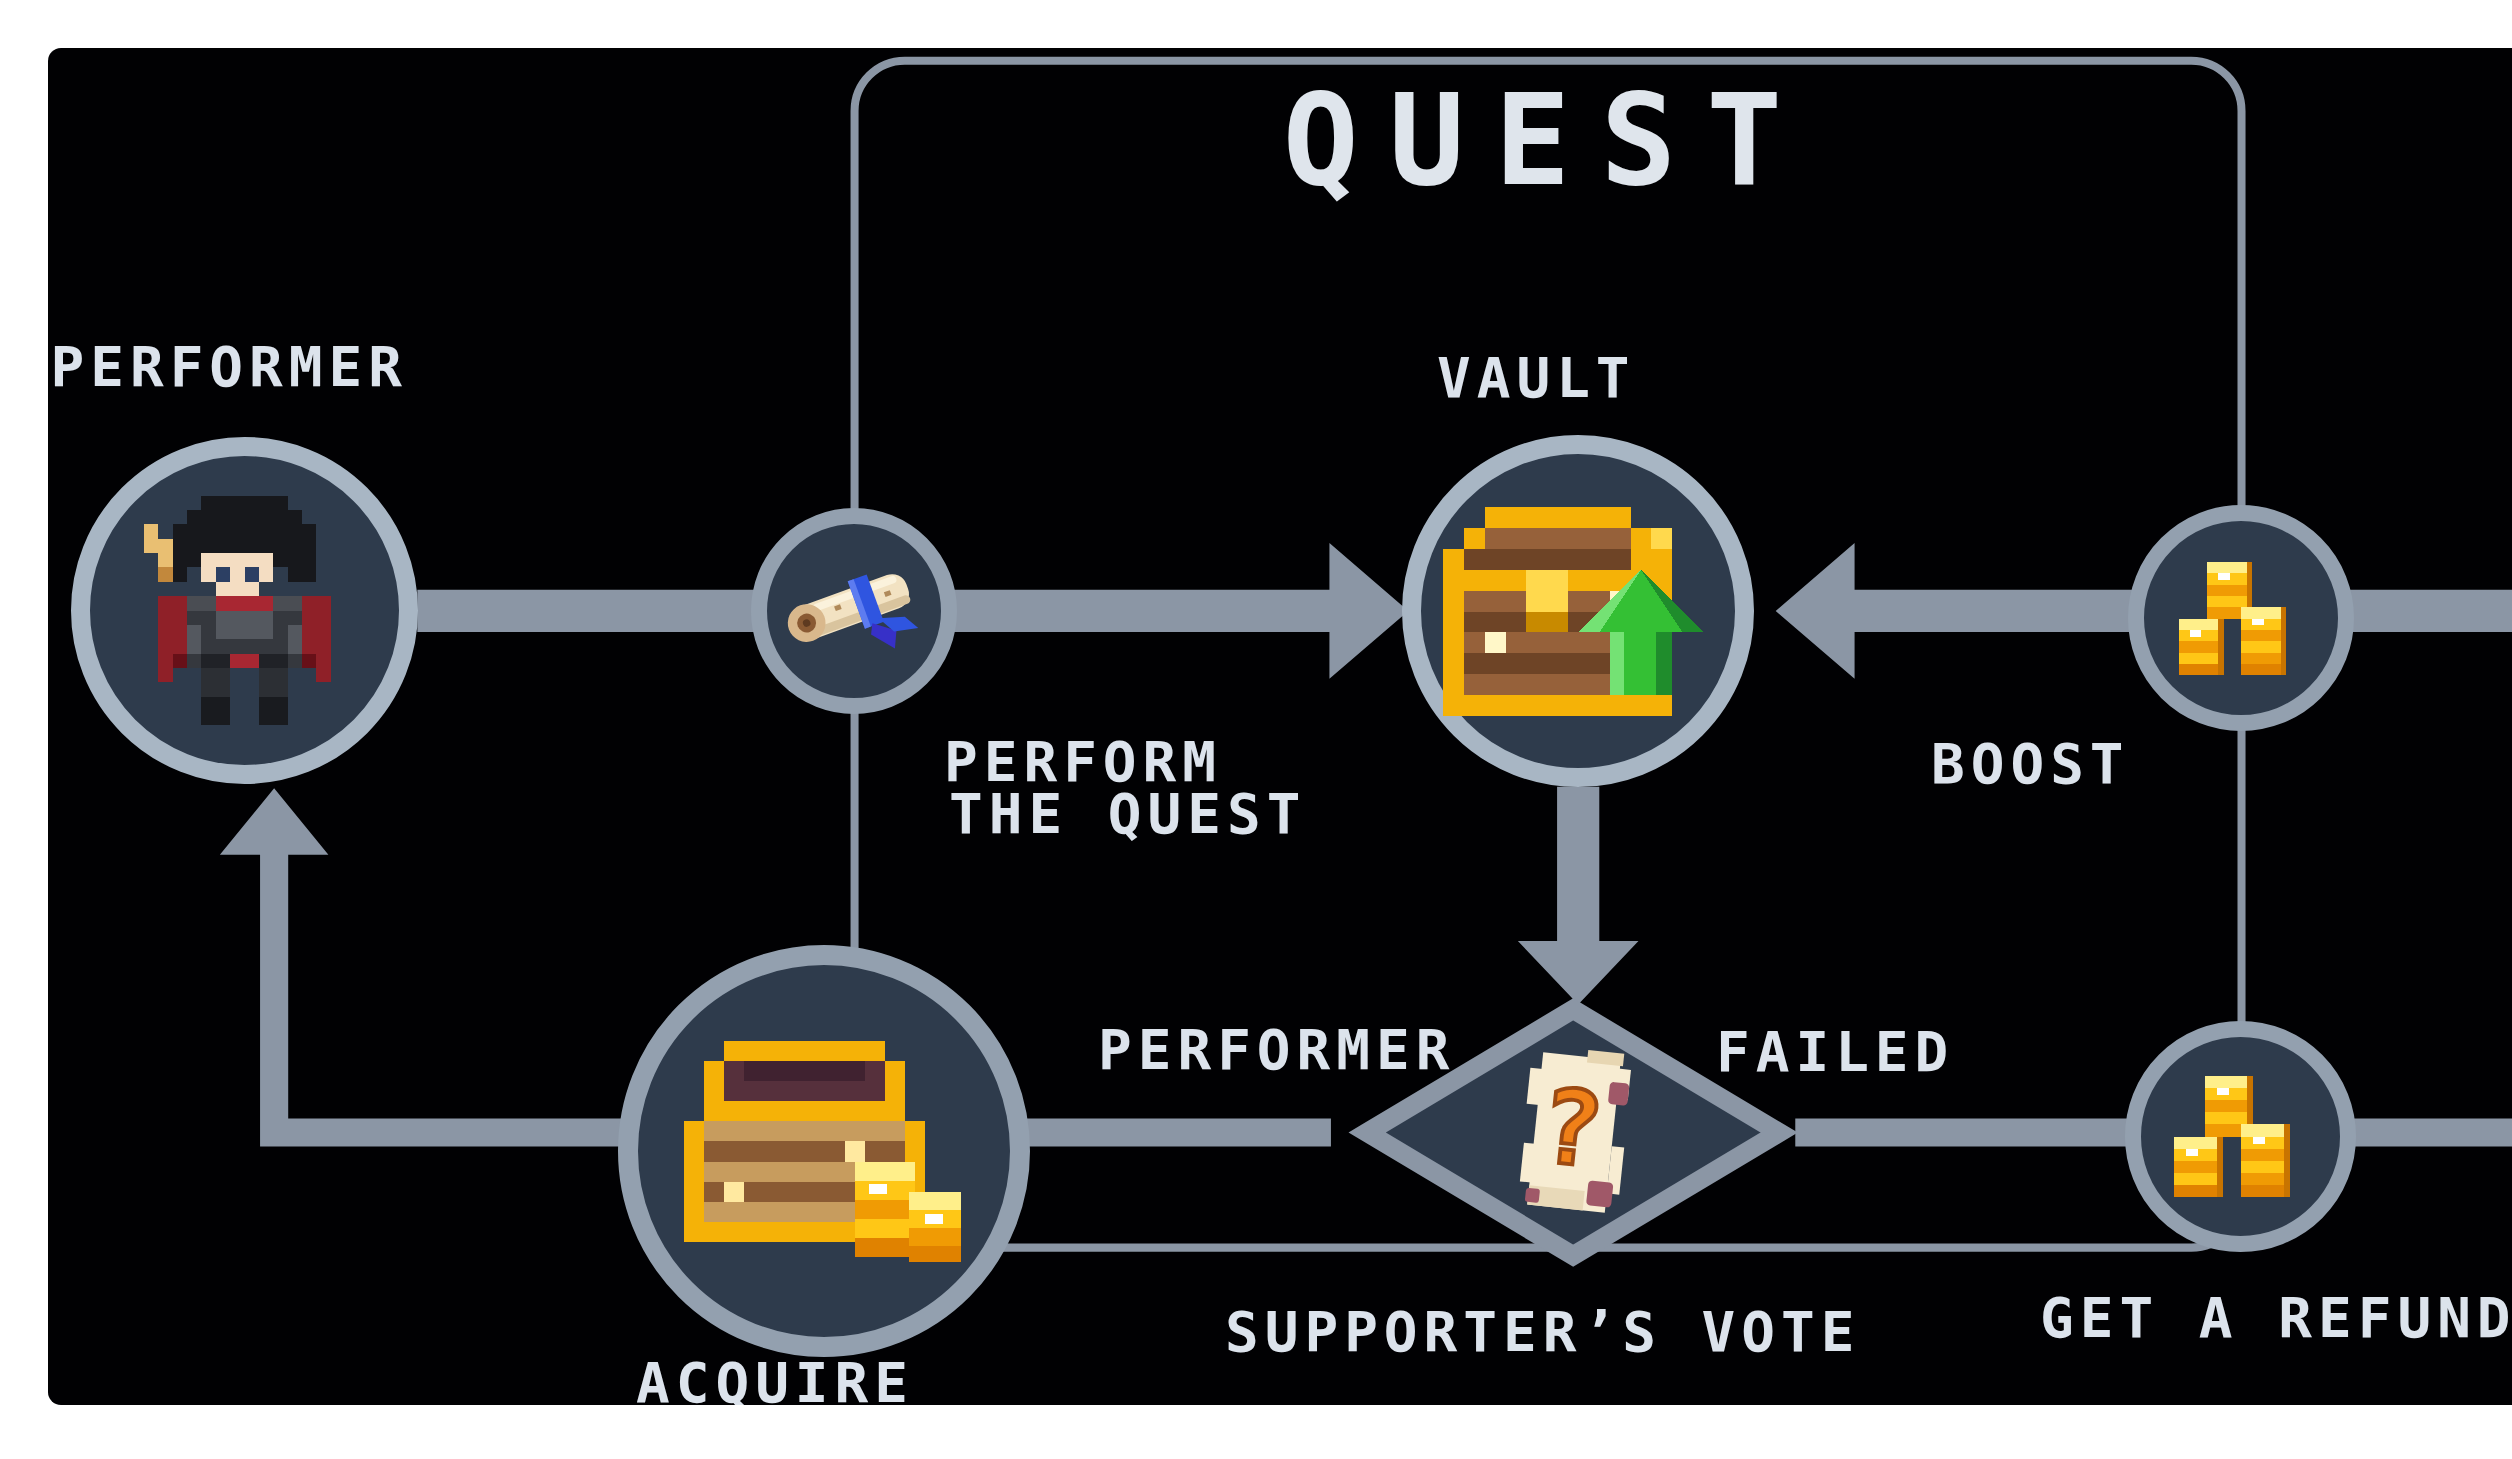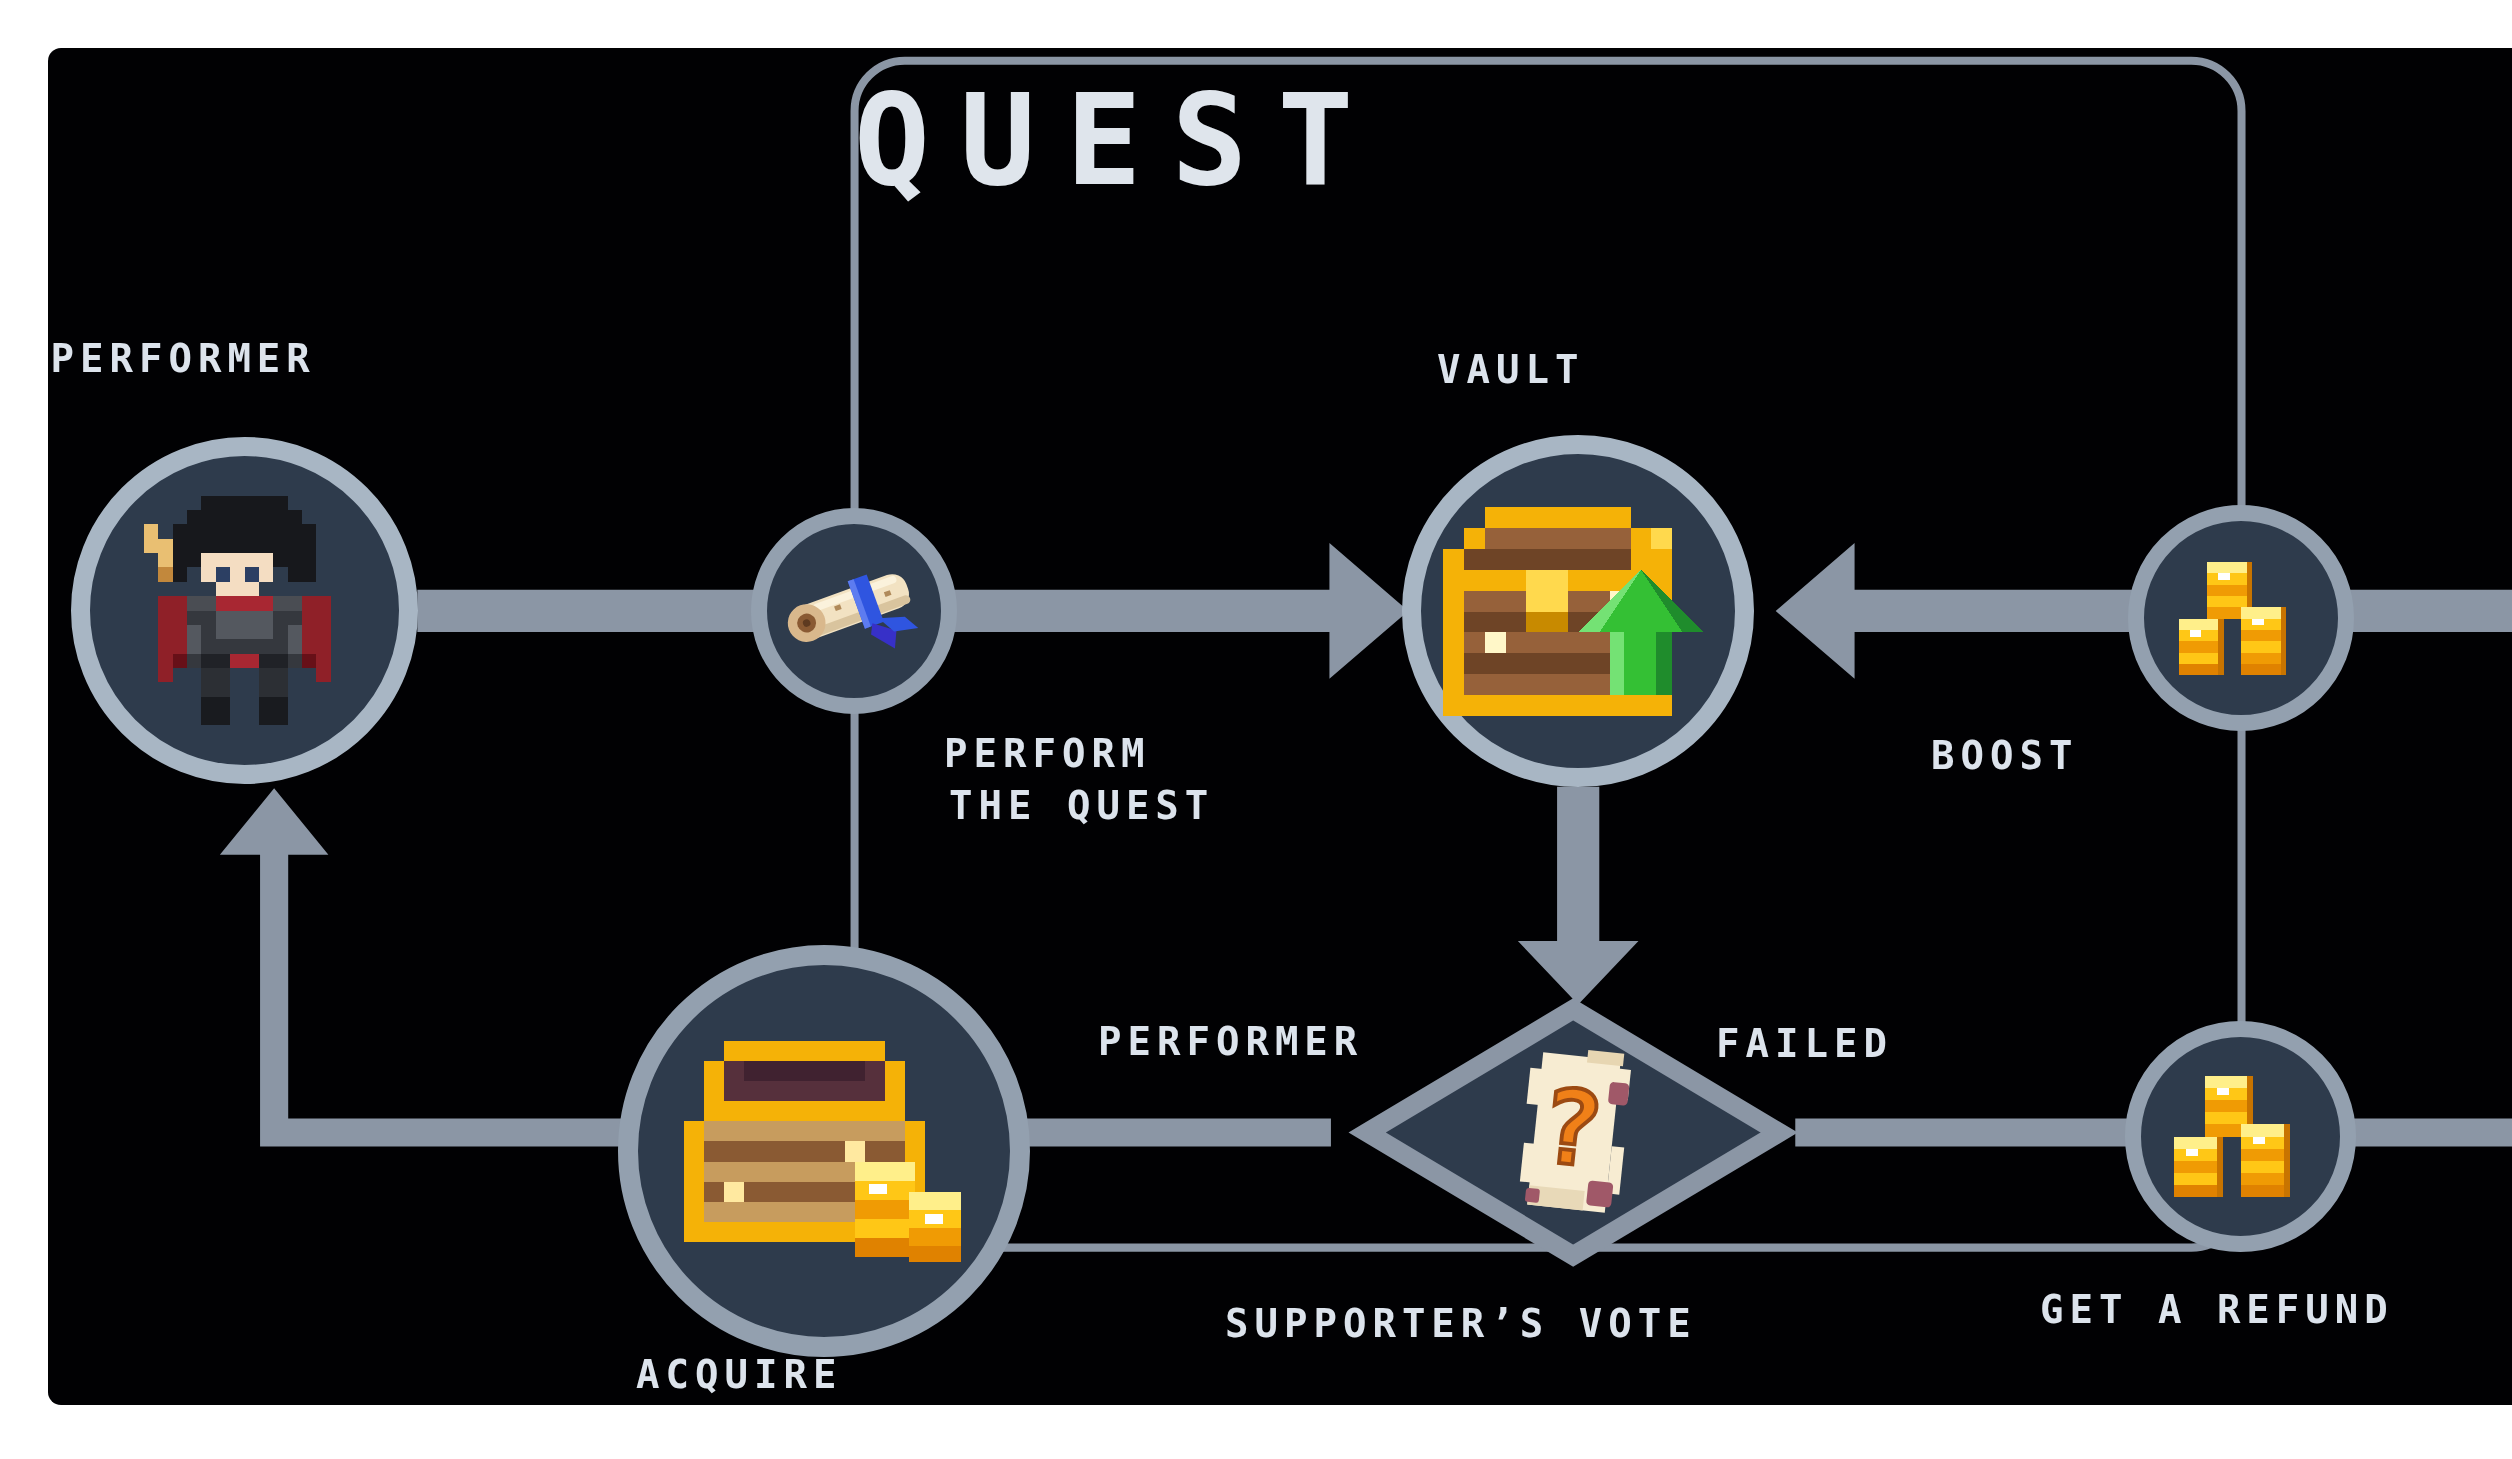--- a/index.html
+++ b/index.html
@@ -22,28 +22,28 @@
     position:absolute;box-sizing:border-box;border-radius:50%;
     background:#2e3b4c;
     display:flex;align-items:center;justify-content:center;
   }
   .node.big{border:19px solid #a8b6c4;}
   .node.small{border:16px solid #93a0af;}
   .node.huge{border:20px solid #93a0af;}
   .lbl{
     position:absolute;color:#dce3ec;
     font-family:"DejaVu Sans Mono", monospace;
-    font-weight:bold;font-size:39px;line-height:1;
+    font-weight:bold;font-size:56px;line-height:1;
     letter-spacing:6px;white-space:pre;
   }
   .title{
     position:absolute;color:#dfe5ec;
     font-family:"DejaVu Sans Mono", monospace;
     font-weight:bold;font-size:126px;line-height:1;
-    letter-spacing:30px;white-space:pre;
+    letter-spacing:30px;text-align:center;white-space:pre;
   }
   .iconbox{position:absolute;display:flex;align-items:center;justify-content:center;}
 </style>
 </head>
 <body>
 
 <div class="page">
   <div class="panel">
 
     <svg class="connectors" width="2986" height="1357" viewBox="95 95 5942 2700">

